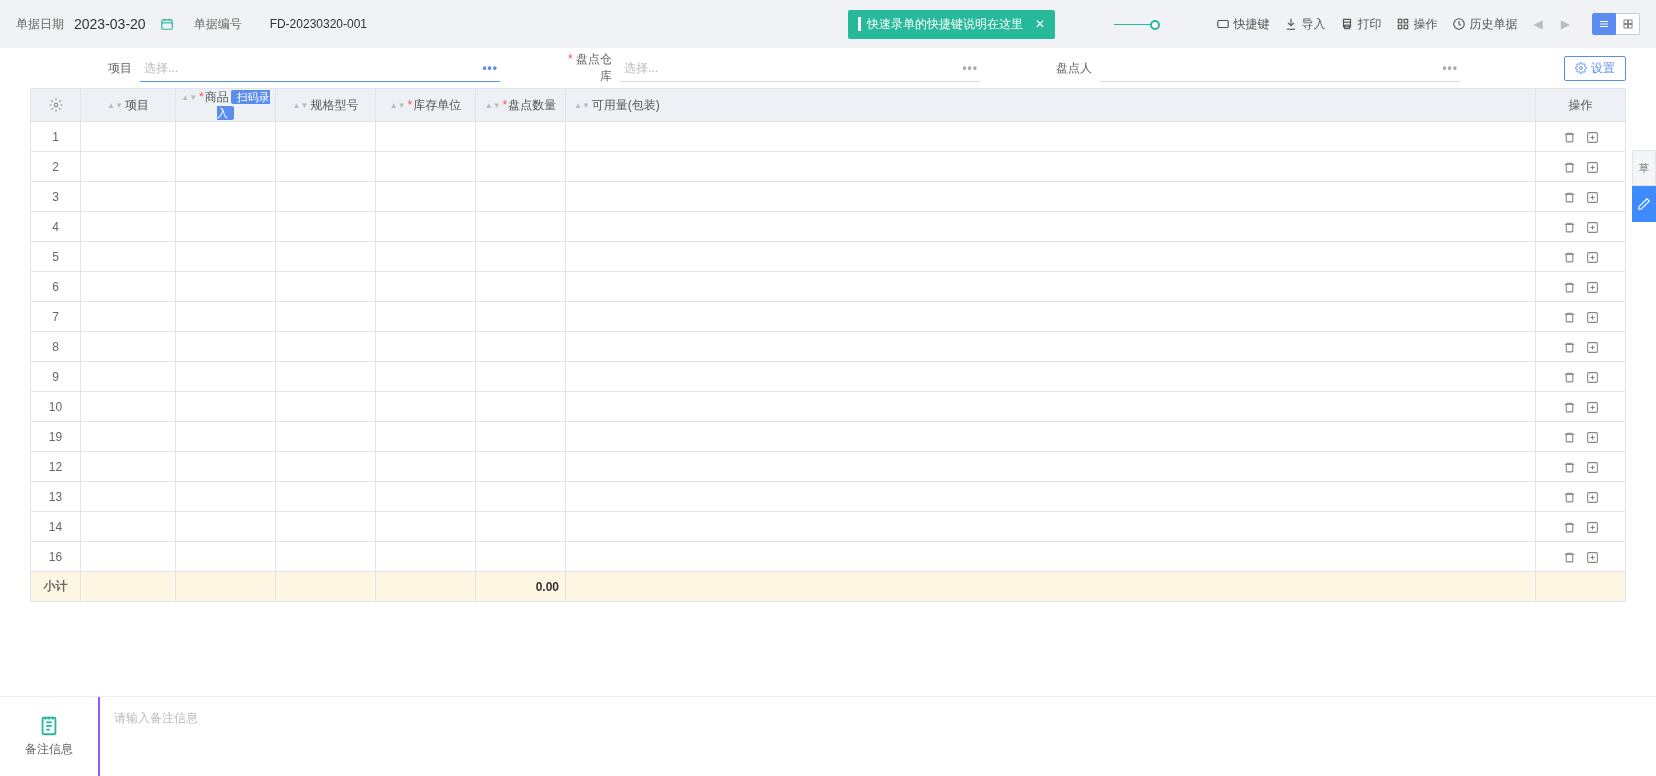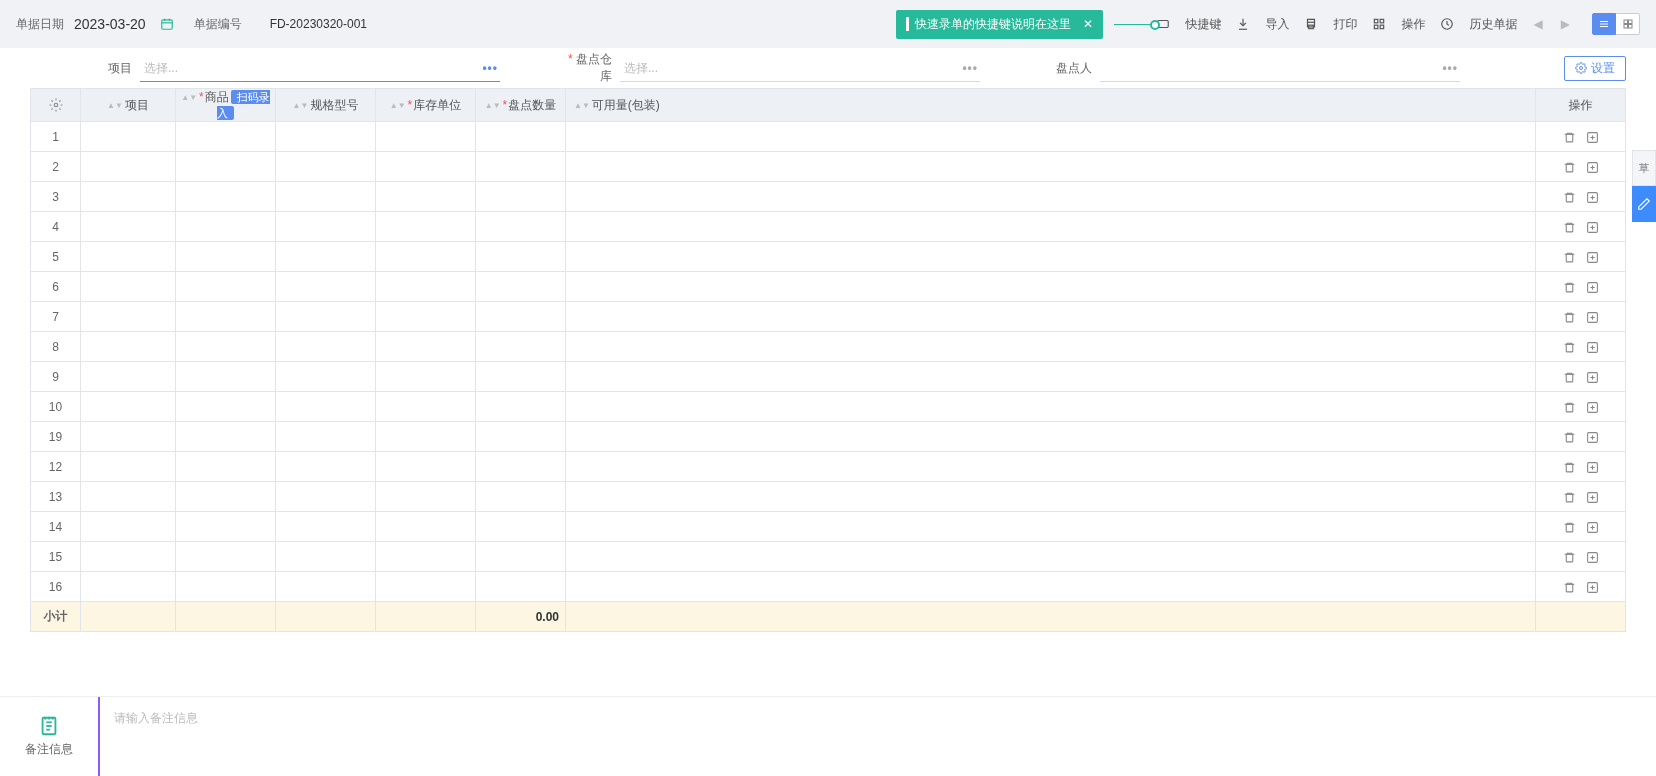--- a/index.html
+++ b/index.html
@@ -5,27 +5,27 @@
 * { box-sizing: border-box; margin: 0; padding: 0; }
 body { font-family: "Microsoft YaHei", Arial, sans-serif; font-size: 12px; color: #333; background: #fff; overflow: hidden; }
 
 
 .header { height: 48px; background: #f0f2f5; display: flex; align-items: center; padding: 0 16px; position: relative; }
 .h-left { display: flex; align-items: center; gap: 6px; }
 .h-label { color: #666; }
 .date-val { font-size: 14px; color: #333; padding: 2px 4px; }
 .cal-icon { color: #26b99a; margin-left: 4px; margin-right: 14px; }
 .docno { color: #333; margin-left: 6px; padding-left: 16px; }
-.banner { position: absolute; left: 896px; background: #26b99a; color: #fff; padding: 6px 10px; border-radius: 2px; display: flex; align-items: center; gap: 6px; }
+.banner { position: absolute; left: 848px; background: #26b99a; color: #fff; padding: 6px 10px; border-radius: 2px; display: flex; align-items: center; gap: 6px; }
 .banner-bar { width: 3px; height: 14px; background: #fff; display: inline-block; }
 .banner-close { cursor: pointer; margin-left: 6px; }
 .dot-line { position: absolute; left: 1114px; width: 40px; height: 1px; background: #26b99a; top: 24px; }
 .dot-line::after { content:""; width:6px; height:6px; border:2px solid #26b99a; border-radius:50%; position:absolute; right:-6px; top:-4px; background:#fff; }
 .h-right { margin-left: auto; display: flex; align-items: center; gap: 14px; color: #666; }
-.tool { display: flex; align-items: center; gap: 16px; cursor: pointer; color:#555; }
+.tool { display: flex; align-items: center; gap: 4px; cursor: pointer; color:#555; }
 .tool svg { width: 14px; height: 14px; }
 .chev { color: #bbb; padding: 0 2px; }
 .view-toggle { display: flex; margin-left: 6px; }
 .view-btn { width: 24px; height: 22px; border: 1px solid #ccc; display:flex; align-items:center; justify-content:center; background:#fff; color:#888;}
 .view-btn.active { background:#5b8def; border-color:#5b8def; color:#fff; }
 .view-btn:first-child { border-radius: 2px 0 0 2px; }
 .view-btn:last-child { border-radius: 0 2px 2px 0; border-left:none; }
 
 
 .filters { height: 40px; display: flex; align-items: center; padding: 0 30px 0 80px; gap: 0; position: relative; background:#fff;}
@@ -546,43 +546,20 @@
                 </svg></span>
               <span><svg width="13" height="13" viewBox="0 0 24 24" fill="none" stroke="#888" stroke-width="2">
                   <rect x="3" y="3" width="18" height="18" rx="2"></rect>
                   <line x1="12" y1="8" x2="12" y2="16"></line>
                   <line x1="8" y1="12" x2="16" y2="12"></line>
                 </svg></span>
             </div>
           </td>
         </tr>
         <tr>
-          <td>15</td>
-          <td></td>
-          <td></td>
-          <td></td>
-          <td></td>
-          <td></td>
-          <td></td>
-          <td>
-            <div class="row-ops">
-              <span><svg width="13" height="13" viewBox="0 0 24 24" fill="none" stroke="#888" stroke-width="2">
-                  <path d="M3 6h18"></path>
-                  <path d="M8 6V4h8v2"></path>
-                  <rect x="6" y="6" width="12" height="14" rx="1"></rect>
-                </svg></span>
-              <span><svg width="13" height="13" viewBox="0 0 24 24" fill="none" stroke="#888" stroke-width="2">
-                  <rect x="3" y="3" width="18" height="18" rx="2"></rect>
-                  <line x1="12" y1="8" x2="12" y2="16"></line>
-                  <line x1="8" y1="12" x2="16" y2="12"></line>
-                </svg></span>
-            </div>
-          </td>
-        </tr>
-        <tr>
           <td>16</td>
           <td></td>
           <td></td>
           <td></td>
           <td></td>
           <td></td>
           <td></td>
           <td>
             <div class="row-ops">
               <span><svg width="13" height="13" viewBox="0 0 24 24" fill="none" stroke="#888" stroke-width="2">

